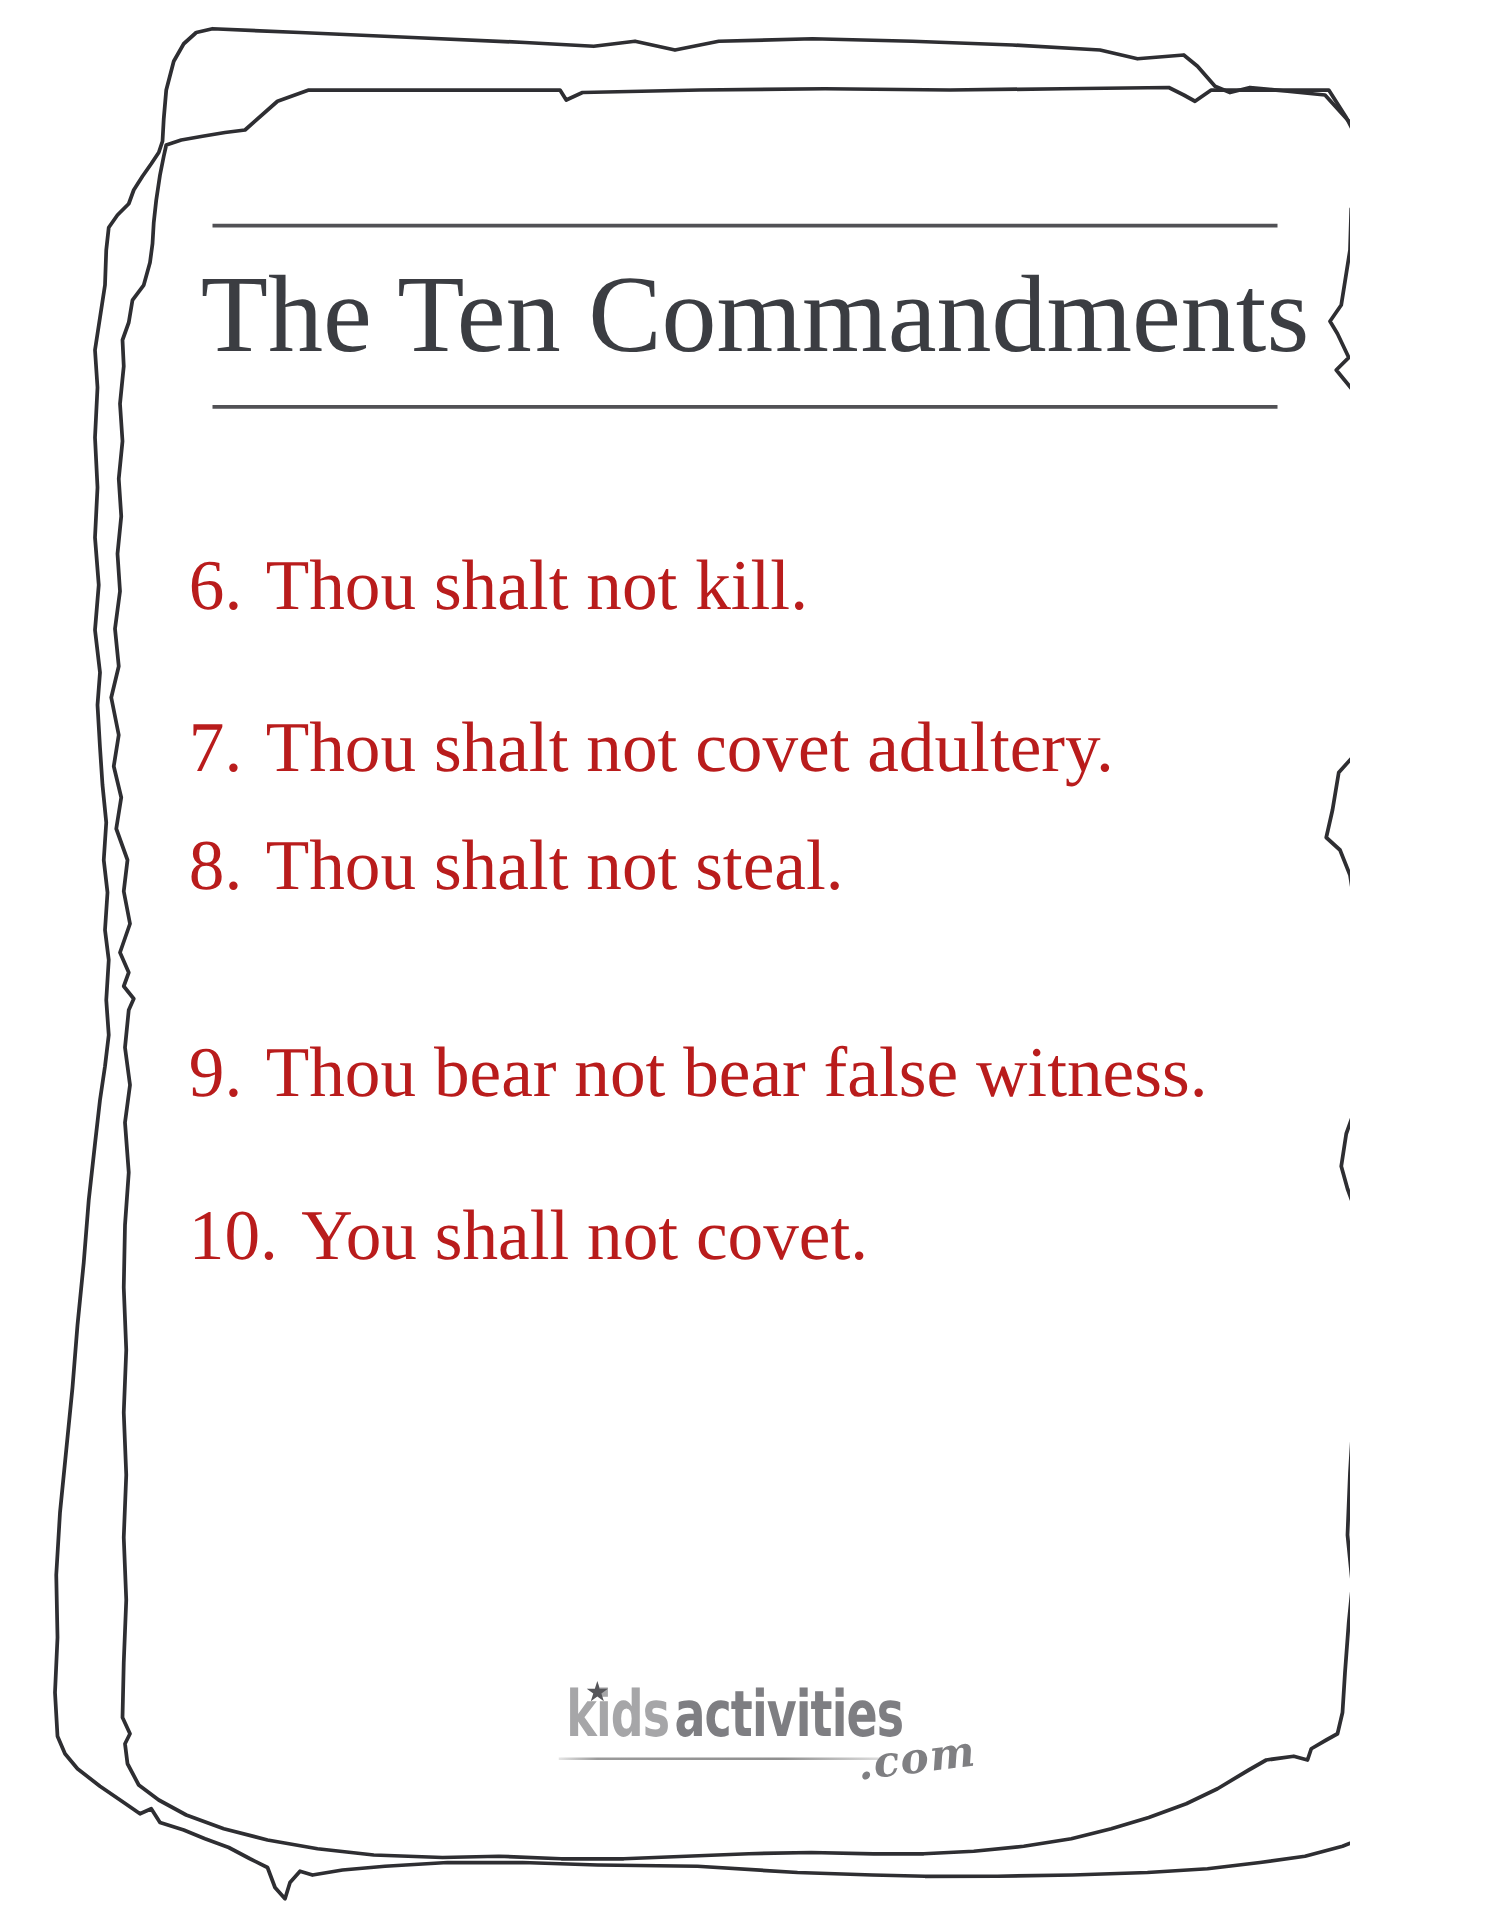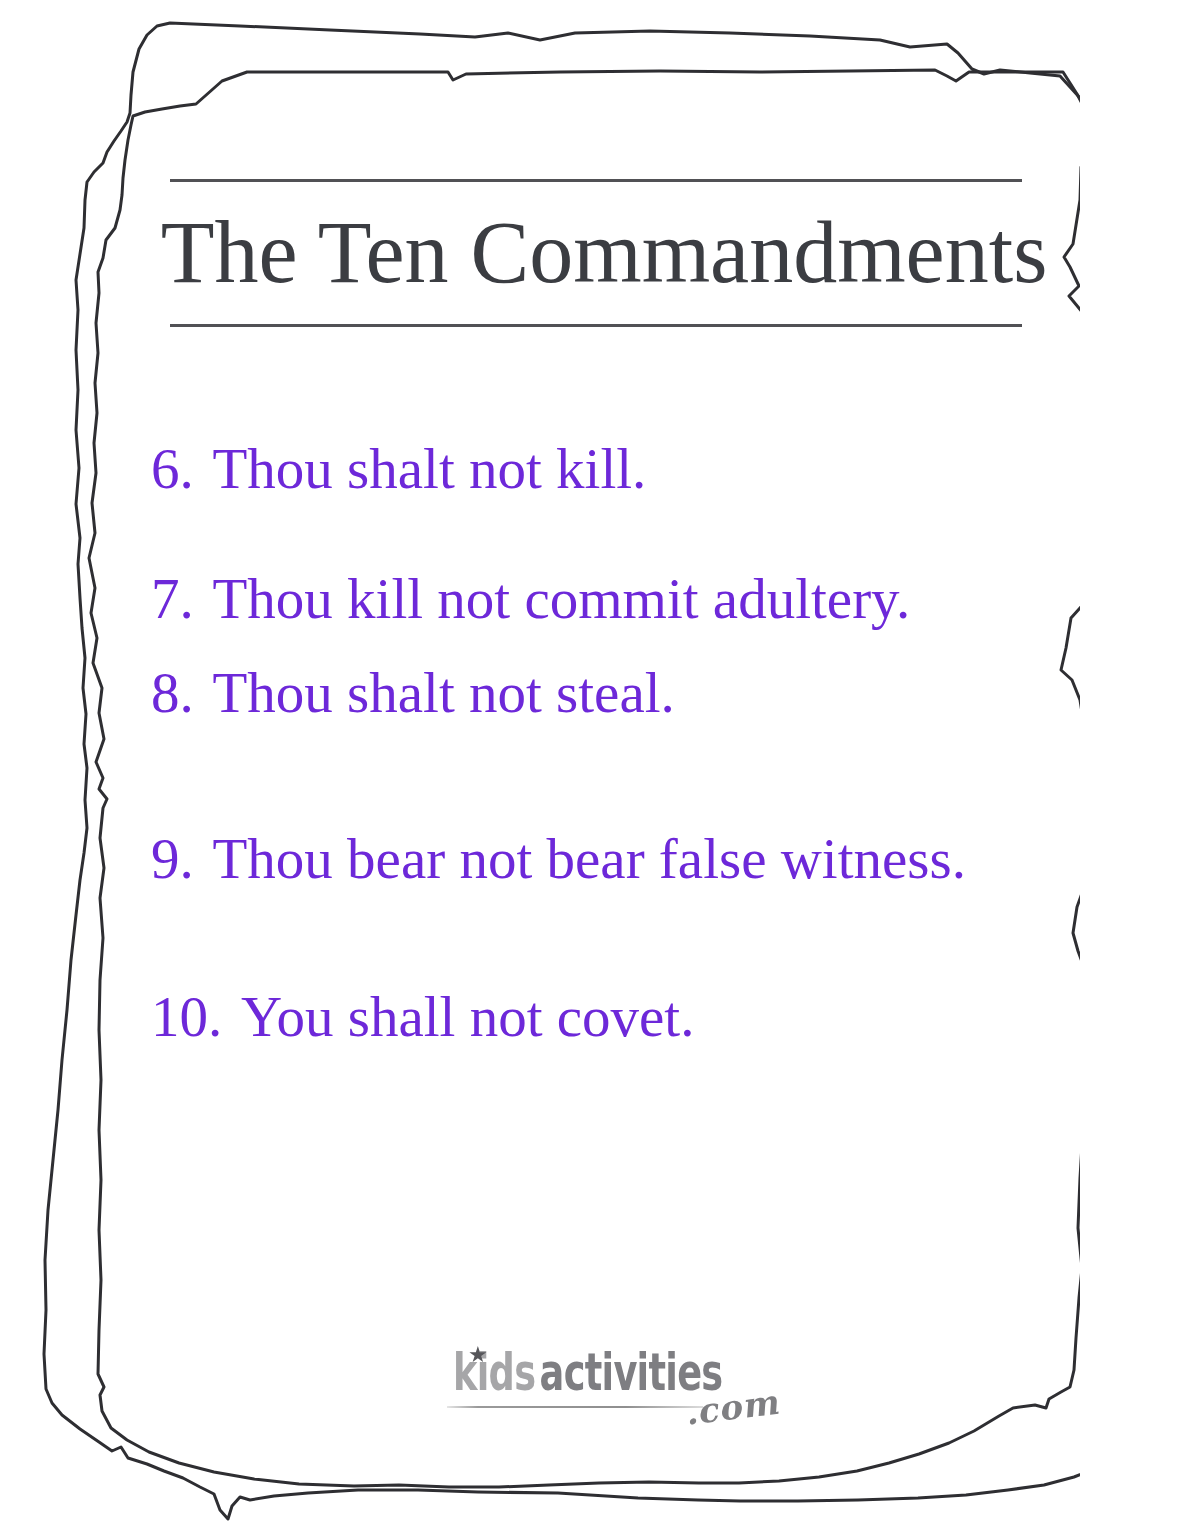--- a/index.html
+++ b/index.html
@@ -50,29 +50,29 @@
     font-weight: normal;
     line-height: 1;
     color: #3b3d42;
     white-space: nowrap;
   }
   .item {
     position: absolute;
     left: 151px;
     font-size: 57px;
     line-height: 1;
-    color: #6d28d9;
+    color: #b91c1c;
     white-space: nowrap;
   }
   .item .num { margin-right: 0.33em; }
   .item-6  { top: 440px; }
   .item-7  { top: 570px; }
   .item-8  { top: 664px; }
   .item-9  { top: 830px; }
-  .item-10 { top: 988px; }
+  .item-10 { top: 960px; }
 
   
   .logo-words {
     position: absolute;
     left: 453px;
     top: 1347px;
     font-family: "DejaVu Sans", sans-serif;
     font-weight: bold;
     font-size: 51px;
     line-height: 1;
@@ -130,21 +130,21 @@
 
   <h1 class="title">The Ten Commandments</h1>
 
   <div class="rule rule-bottom"></div>
 
   <div>
     <div class="item item-6">
       <span class="num">6.</span><span>Thou shalt not kill.</span>
     </div>
     <div class="item item-7">
-      <span class="num">7.</span><span>Thou kill not commit adultery.</span>
+      <span class="num">7.</span><span>Thou shalt not covet adultery.</span>
     </div>
     <div class="item item-8">
       <span class="num">8.</span><span>Thou shalt not steal.</span>
     </div>
     <div class="item item-9">
       <span class="num">9.</span><span>Thou bear not bear false witness.</span>
     </div>
     <div class="item item-10">
       <span class="num">10.</span><span>You shall not covet.</span>
     </div>

